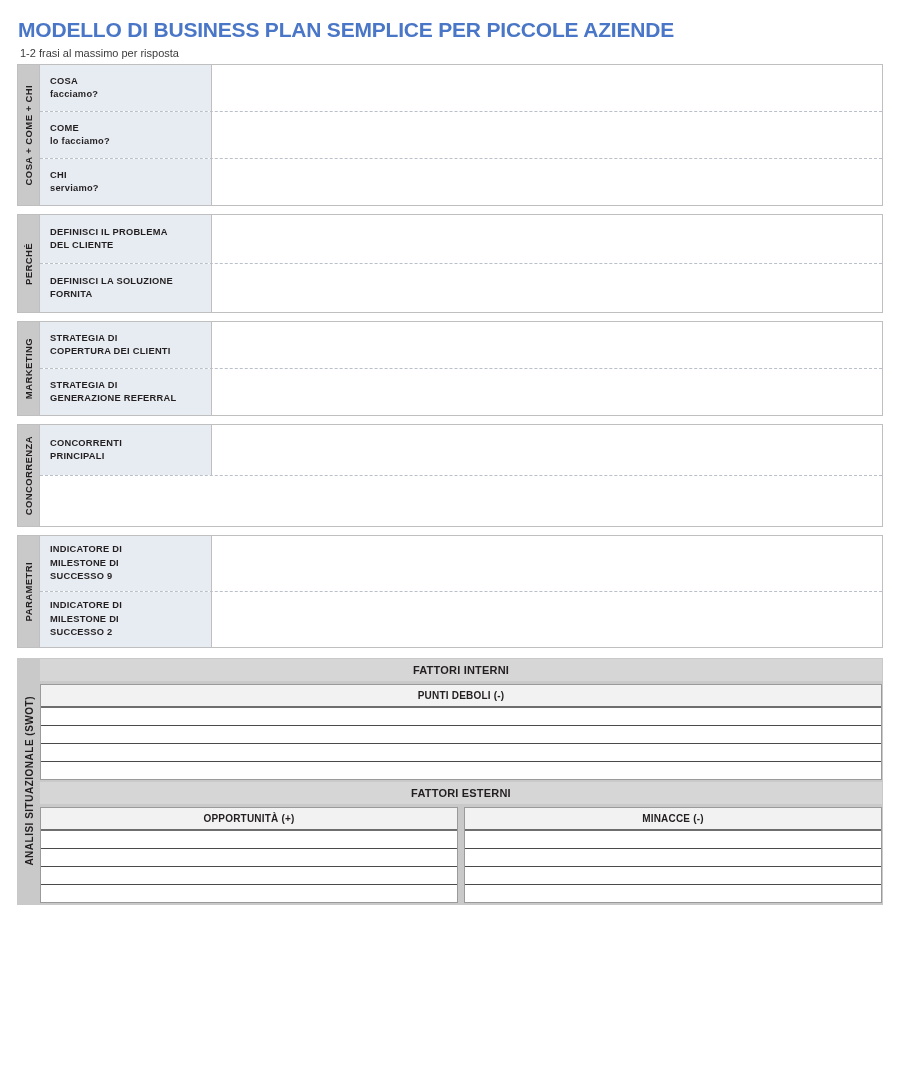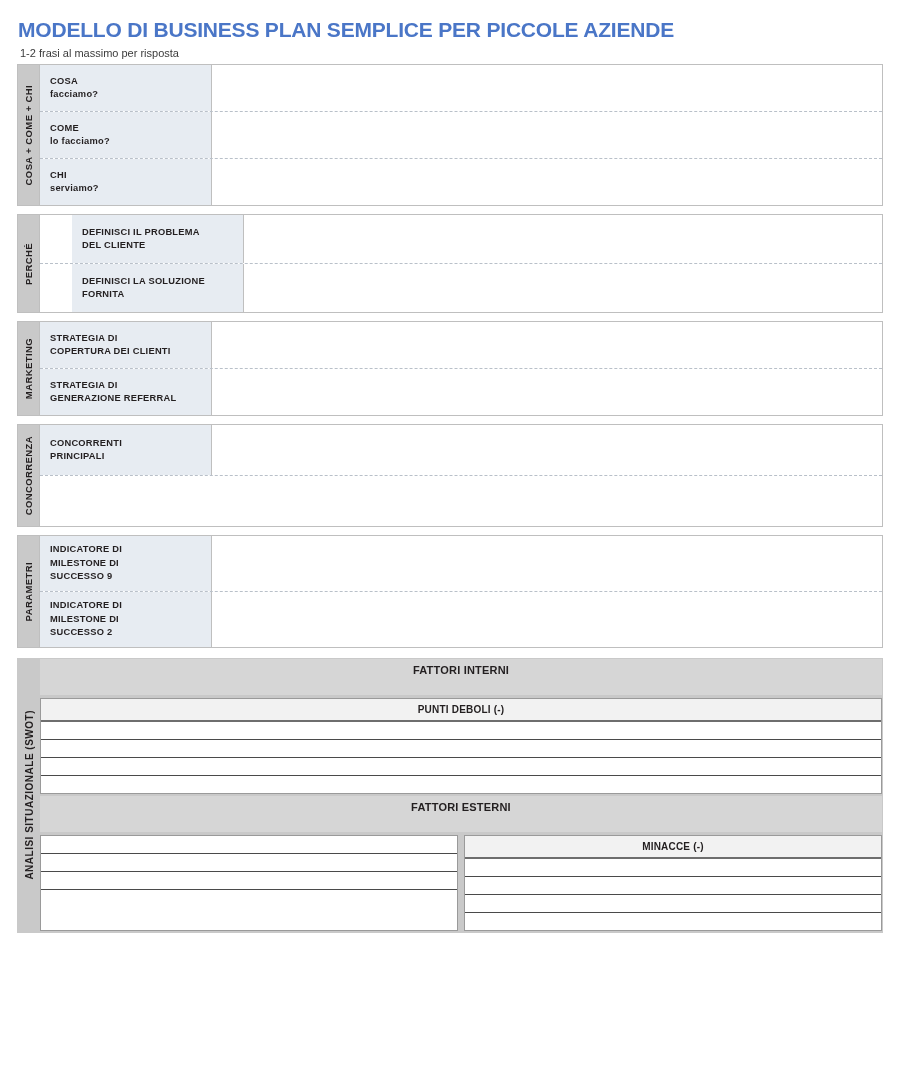--- a/index.html
+++ b/index.html
@@ -96,21 +96,21 @@
     letter-spacing: 0.25px;
     color: #231f20;
   }
   .row-answer {
     flex: 1 1 auto;
     background: #ffffff;
   }
 
   
   .b-cosa  .row { height: 46px; }
-  .b-perche .row { height: 48px; padding-left: 32px; }
+  .b-perche .row { height: 48px; }
   .b-ricavi .row { height: 46px; }
   .b-marketing .row { height: 46px; gap: 12px; }
   .b-concorrenza .row { height: 50px; }
   .b-parametri .row { height: 55px; }
 
   
   .swot {
     margin: 10px 0 0 17px;
     width: 866px;
     display: flex;
@@ -139,21 +139,21 @@
     flex: 1 1 auto;
     display: flex;
     flex-direction: column;
   }
   .swot-banner {
     background: #d6d6d6;
     text-align: center;
     font-size: 11px;
     font-weight: bold;
     letter-spacing: 0.2px;
-    padding: 5px 0 19px 0;
+    padding: 5px 0 5px 0;
     color: #231f20;
     border-bottom: 2px solid #c9c9c9;
     margin-top: 2px;
   }
   .swot-banner:first-child { margin-top: 0; }
   .quad-wrap {
     display: flex;
     background: #c9c9c9;
     gap: 6px;
     padding-top: 1px;
@@ -312,20 +312,21 @@
         <div class="quad-line"></div>
         <div class="quad-line"></div>
         <div class="quad-line"></div>
         <div class="quad-line"></div>
       </div>
     </div>
 
     <div class="swot-banner">FATTORI ESTERNI</div>
     <div class="quad-wrap">
       <div class="quad">
+        <div class="quad-head">OPPORTUNITÀ (+)</div>
         <div class="quad-line"></div>
         <div class="quad-line"></div>
         <div class="quad-line"></div>
         <div class="quad-line"></div>
       </div>
       <div class="quad">
         <div class="quad-head">MINACCE (-)</div>
         <div class="quad-line"></div>
         <div class="quad-line"></div>
         <div class="quad-line"></div>

